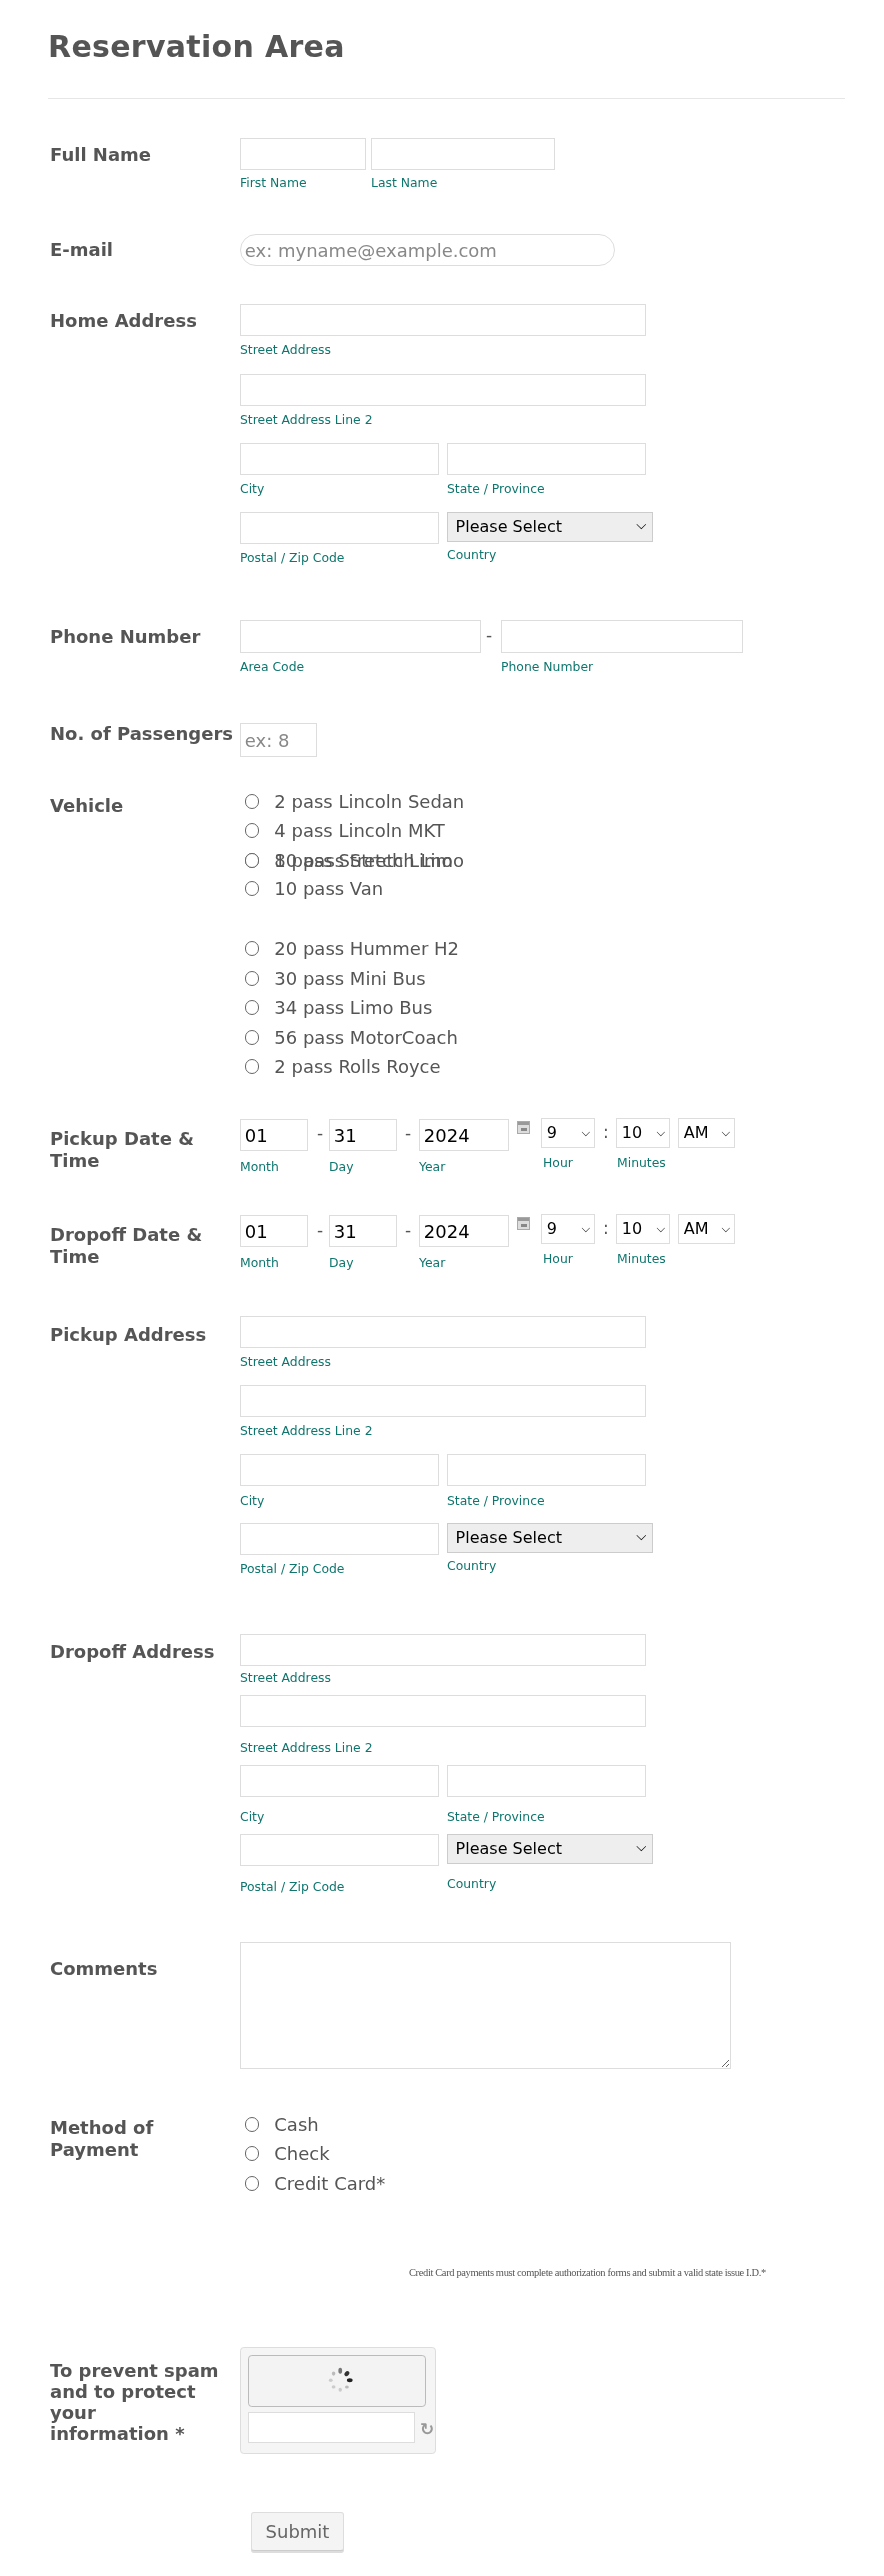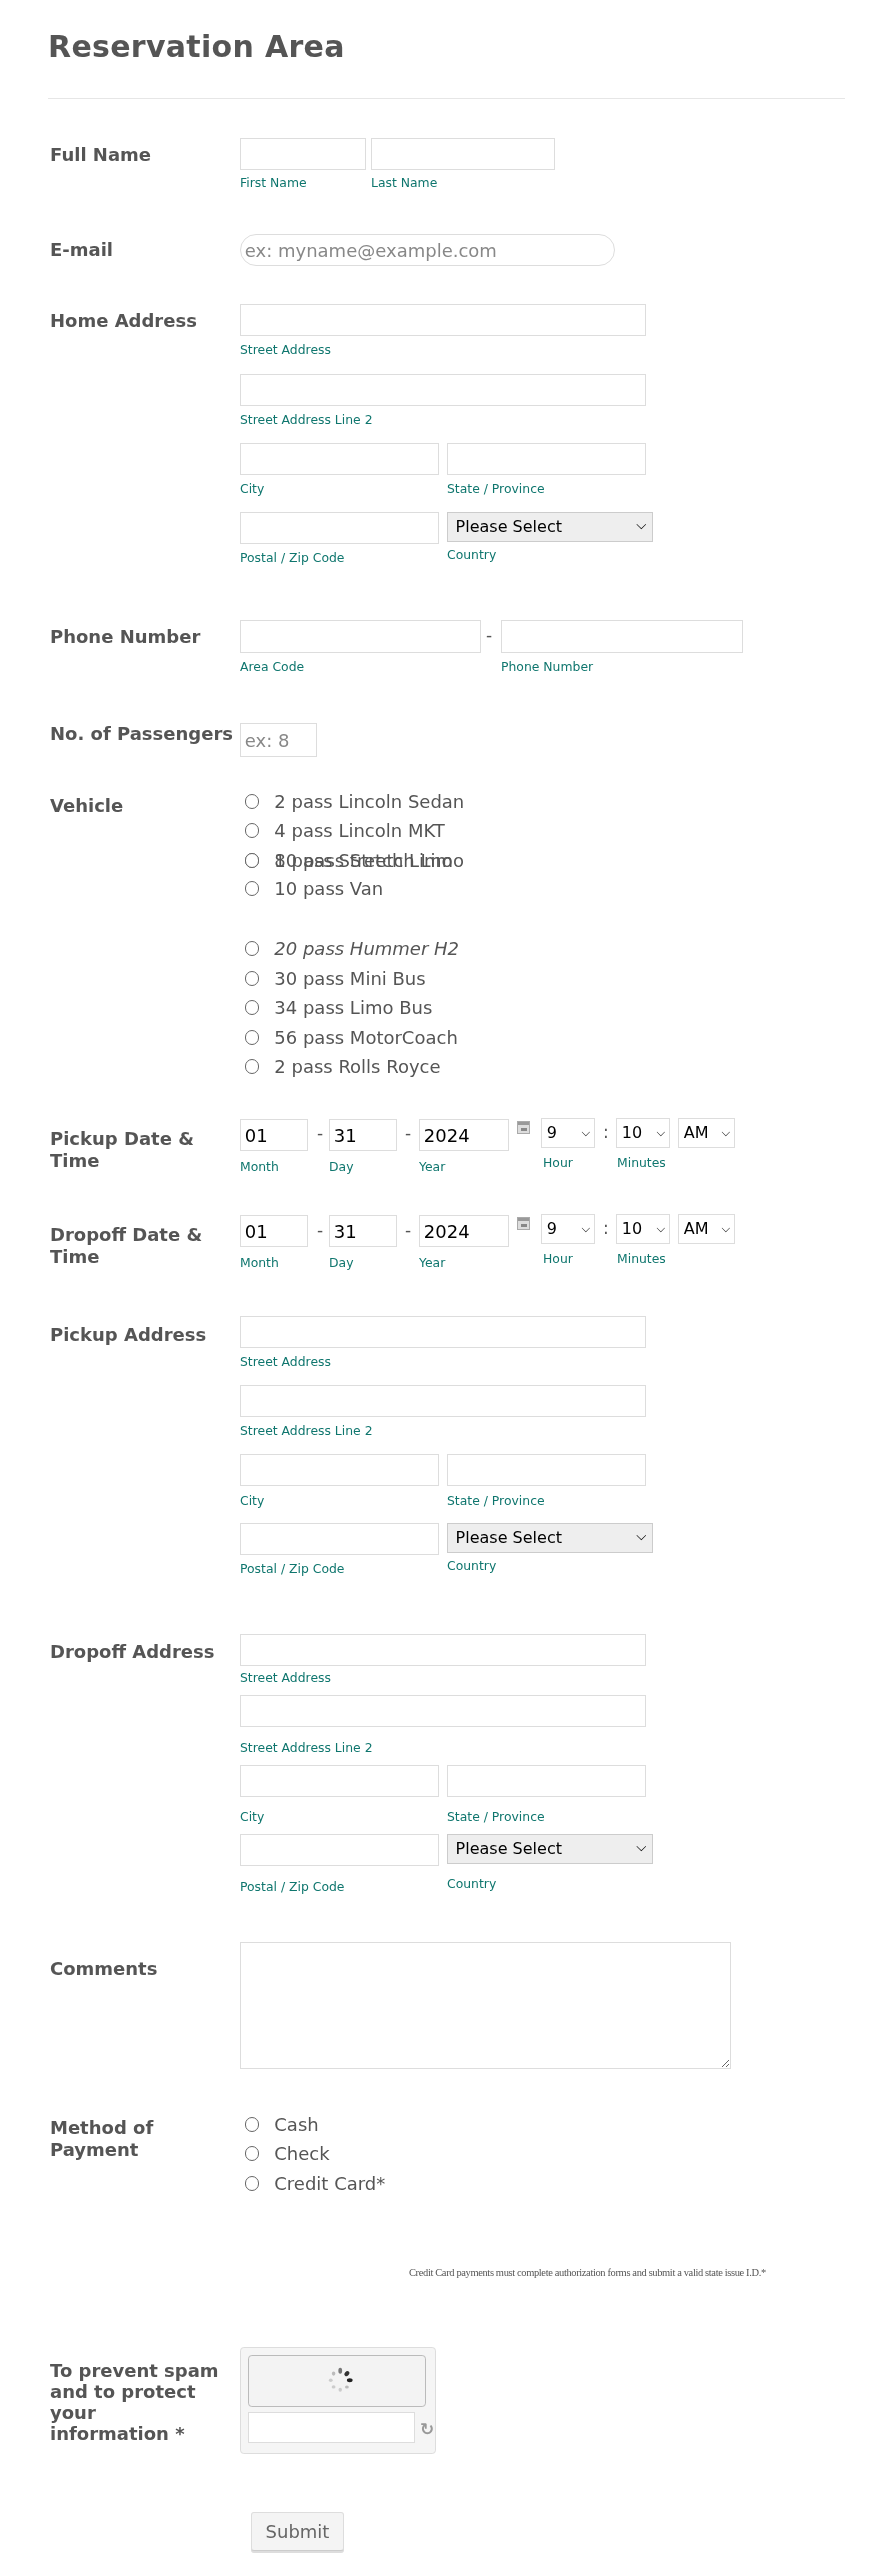--- a/index.html
+++ b/index.html
@@ -98,21 +98,21 @@
     <span class="radio-label">8 pass Stretch Limo</span>
   </div>
 <div class="radio-row" style="top:848px;">
     <span class="radio"></span>
     <span class="radio-label">10 pass Stretch Limo</span>
   </div>
 <div class="radio-row" style="top:876px;">
     <span class="radio"></span>
     <span class="radio-label">10 pass Van</span>
   </div>
-<div class="radio-row" style="top:936px;font-style:italic;">
+<div class="radio-row" style="top:936px;">
     <span class="radio"></span>
     <span class="radio-label">20 pass Hummer H2</span>
   </div>
 <div class="radio-row" style="top:966px;">
     <span class="radio"></span>
     <span class="radio-label">30 pass Mini Bus</span>
   </div>
 <div class="radio-row" style="top:995px;">
     <span class="radio"></span>
     <span class="radio-label">34 pass Limo Bus</span>

